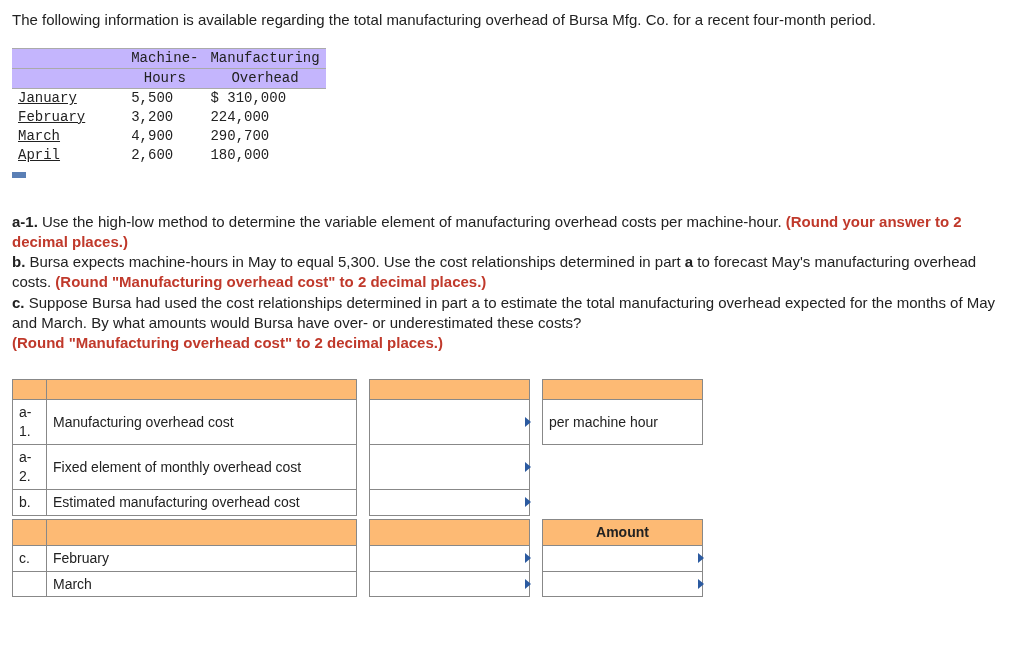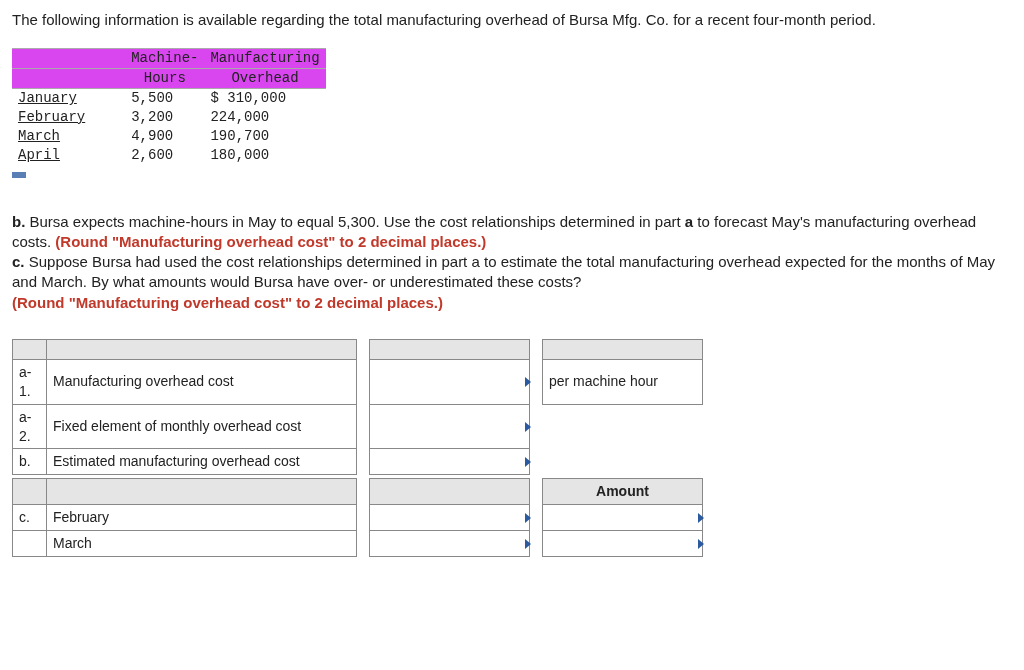--- a/index.html
+++ b/index.html
@@ -16,21 +16,21 @@
   .intro { margin-bottom: 18px; }
 
   .data-table {
     border-collapse: collapse;
     font-family: "Courier New", monospace;
     font-size: 14px;
     margin-bottom: 8px;
   }
   .data-table th, .data-table td { padding: 0 6px; }
   .data-table .hdr-row td {
-    background: #d946ef;
+    background: #c4b5fd;
     border-top: 1px solid #aaa;
     border-bottom: 1px solid #aaa;
     text-align: center;
     white-space: pre;
   }
   .data-table .months td { text-align: left; }
   .data-table .num { text-align: right; white-space: pre; }
   .data-table .monthcell { padding-right: 40px; text-decoration: underline; }
 
   .accent-bar {
@@ -47,21 +47,21 @@
     font-size: 14px;
   }
   .ans-table td, .ans-table th {
     border: 1px solid #888;
     padding: 3px 6px;
     height: 20px;
     box-sizing: border-box;
     vertical-align: middle;
   }
   .ans-table .noborder { border: none; background: transparent; }
-  .ans-table .blue { background: #e5e5e5; }
+  .ans-table .blue { background: #fdba74; }
   .ans-table .labelcol { width: 34px; }
   .ans-table .desccol { width: 310px; }
   .ans-table .inpcol { width: 160px; }
   .ans-table .unitcol { width: 160px; }
   .ans-table .smallgap td { border:none; height:4px; padding:0; }
   .tri {
     width:0;height:0;border-top:5px solid transparent;border-bottom:5px solid transparent;border-left:6px solid #2b5aa0;display:inline-block;vertical-align:middle;
   }
   .input-cell { position:relative; }
   .input-cell .tri { position:absolute; right:-2px; top:50%; transform:translateY(-50%); }
@@ -90,32 +90,35 @@
     <td class="num">$ 310,000</td>
   </tr>
   <tr class="months">
     <td class="monthcell">February</td>
     <td class="num">3,200</td>
     <td class="num">224,000</td>
   </tr>
   <tr class="months">
     <td class="monthcell">March</td>
     <td class="num">4,900</td>
-    <td class="num">190,700</td>
+    <td class="num">290,700</td>
   </tr>
   <tr class="months">
     <td class="monthcell">April</td>
     <td class="num">2,600</td>
     <td class="num">180,000</td>
   </tr>
 </tbody>
   </table>
 <div class="accent-bar"></div>
 
 <div class="questions">
+  <div>
+    <b>a-1. </b><span>Use the high-low method to determine the variable element of manufacturing overhead costs per machine-hour. </span><span class="red">(Round your answer to 2 decimal places.)</span>
+  </div>
   <div>
     <b>b. </b><span>Bursa expects machine-hours in May to equal 5,300. Use the cost relationships determined in part </span><b>a</b><span> to forecast May's manufacturing overhead costs. </span><span class="red">(Round "Manufacturing overhead cost" to 2 decimal places.)</span>
   </div>
   <div>
     <b>c. </b><span>Suppose Bursa had used the cost relationships determined in part a to estimate the total manufacturing overhead expected for the months of May and March. By what amounts would Bursa have over- or underestimated these costs? </span>
   </div>
   <div>
     <span class="red">(Round "Manufacturing overhead cost" to 2 decimal places.)</span>
   </div>
 </div>

